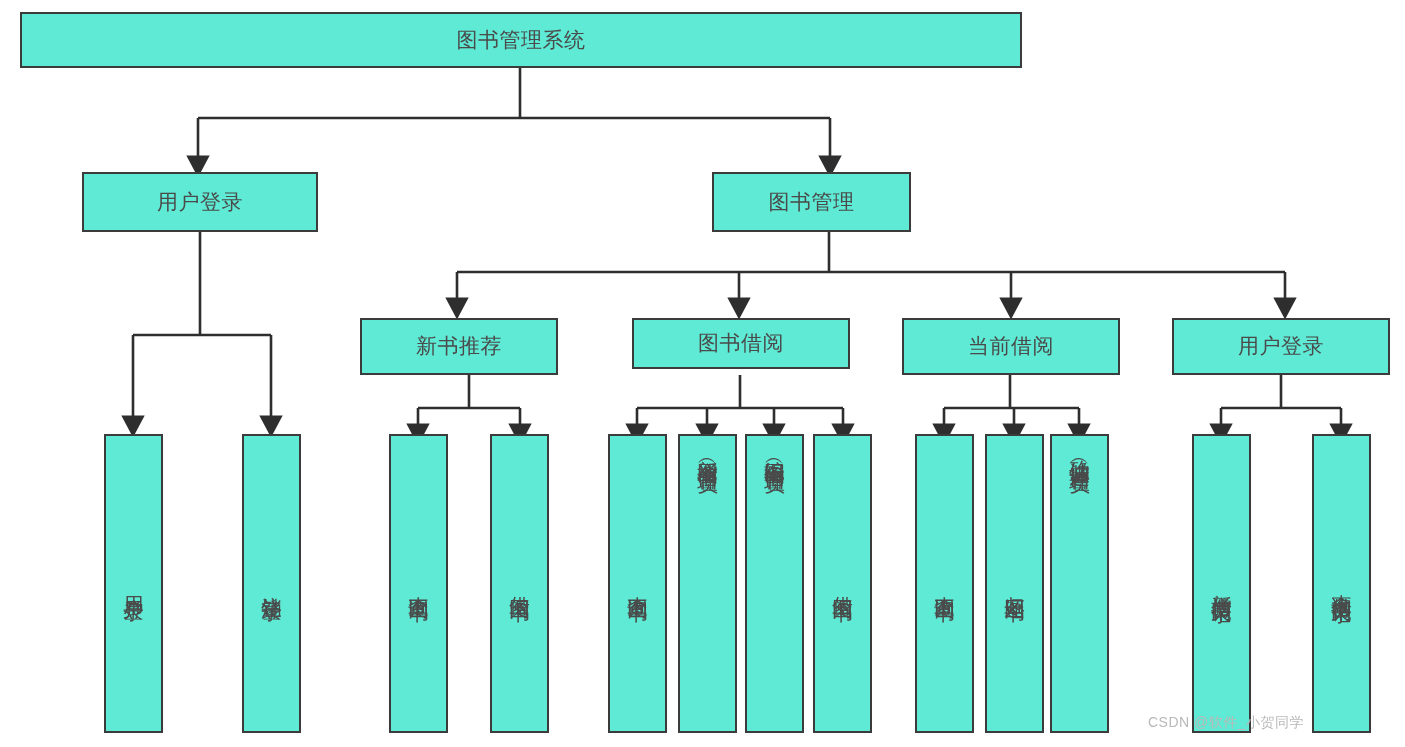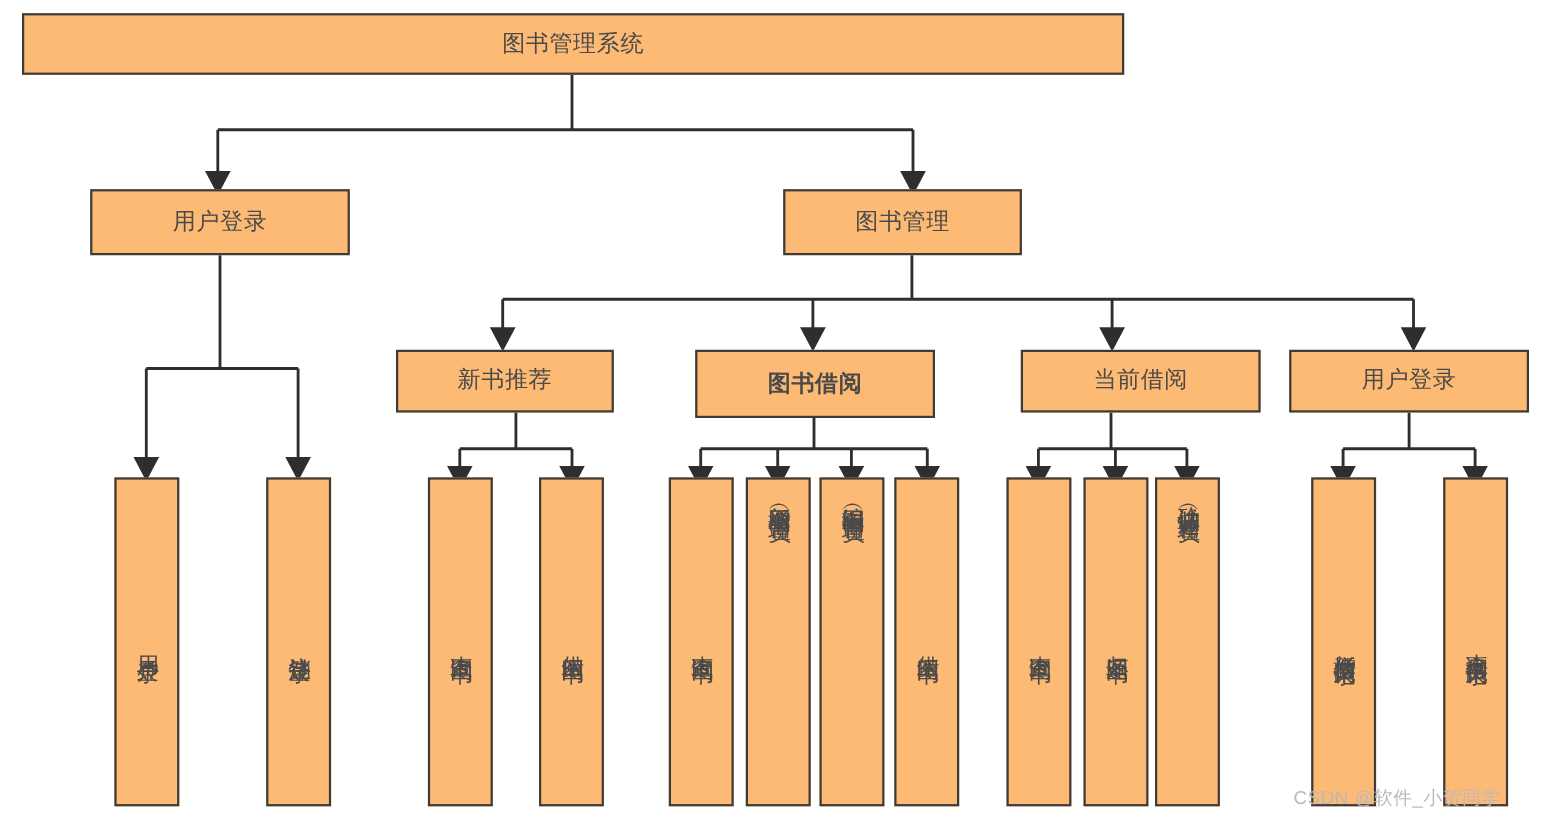--- a/index.html
+++ b/index.html
@@ -21,21 +21,21 @@
     position: absolute;
     left: 0; top: 0;
     width: 1405px;
     height: 747px;
     pointer-events: none;
   }
   .node {
     position: absolute;
     box-sizing: border-box;
     border: 2.4px solid #3b3b3b;
-    background: #fdba74;
+    background: #5eead4;
     color: #4a4a4a;
     display: flex;
     align-items: center;
     justify-content: center;
     text-align: center;
     line-height: 1.18;
   }
   .node.h {
     font-size: 21px;
     letter-spacing: 0.5px;
@@ -48,23 +48,23 @@
     justify-content: flex-start;
     align-items: center;
     padding-top: 8px;
   }
   .node.v.centered {
     justify-content: center;
     padding-top: 0;
   }
   .watermark {
     position: absolute;
-    left: 1176px;
+    left: 1148px;
     top: 714px;
-    font-size: 17px;
+    font-size: 14px;
     color: #b9b9b9;
     letter-spacing: 0.5px;
     white-space: nowrap;
   }
 </style>
 </head>
 <body>
 
 <div id="canvas">
 
@@ -114,25 +114,25 @@
       <path d="M1281,375 L1281,408"></path>
       <path d="M1221,408 L1341,408"></path>
       <path d="M1221,408 L1221,426" marker-end="url(#arrow)"></path>
       <path d="M1341,408 L1341,426" marker-end="url(#arrow)"></path>
     </g>
   </svg>
 
   <div class="node h" style="left:20px; top:12px; width:1002px; height:56px;">图书管理系统</div>
 
   <div class="node h" style="left:82px; top:172px; width:236px; height:60px;">用户登录</div>
-  <div class="node h" style="left:712px; top:172px; width:217px; height:60px;">图书管理</div>
+  <div class="node h" style="left:712px; top:172px; width:199px; height:60px;">图书管理</div>
 
   <div class="node h" style="left:360px; top:318px; width:198px; height:57px;">新书推荐</div>
-  <div class="node h" style="left:632px; top:318px; width:218px; height:62px;font-weight:bold;">图书借阅</div>
-  <div class="node h" style="left:902px; top:318px; width:218px; height:57px;margin-left:26px;">当前借阅</div>
+  <div class="node h" style="left:632px; top:318px; width:218px; height:51px;">图书借阅</div>
+  <div class="node h" style="left:902px; top:318px; width:218px; height:57px;">当前借阅</div>
   <div class="node h" style="left:1172px; top:318px; width:218px; height:57px;">用户登录</div>
 
   <div class="node v centered" style="left:104px; top:434px; width:59px; height:299px;">用户登录</div>
   <div class="node v centered" style="left:242px; top:434px; width:59px; height:299px;">注销登录</div>
 
   <div class="node v centered" style="left:389px; top:434px; width:59px; height:299px;">查询图书</div>
   <div class="node v centered" style="left:490px; top:434px; width:59px; height:299px;">借阅图书</div>
 
   <div class="node v centered" style="left:608px; top:434px; width:59px; height:299px;">查询图书</div>
   <div class="node v" style="left:678px; top:434px; width:59px; height:299px;">新增图书（管理员）</div>

